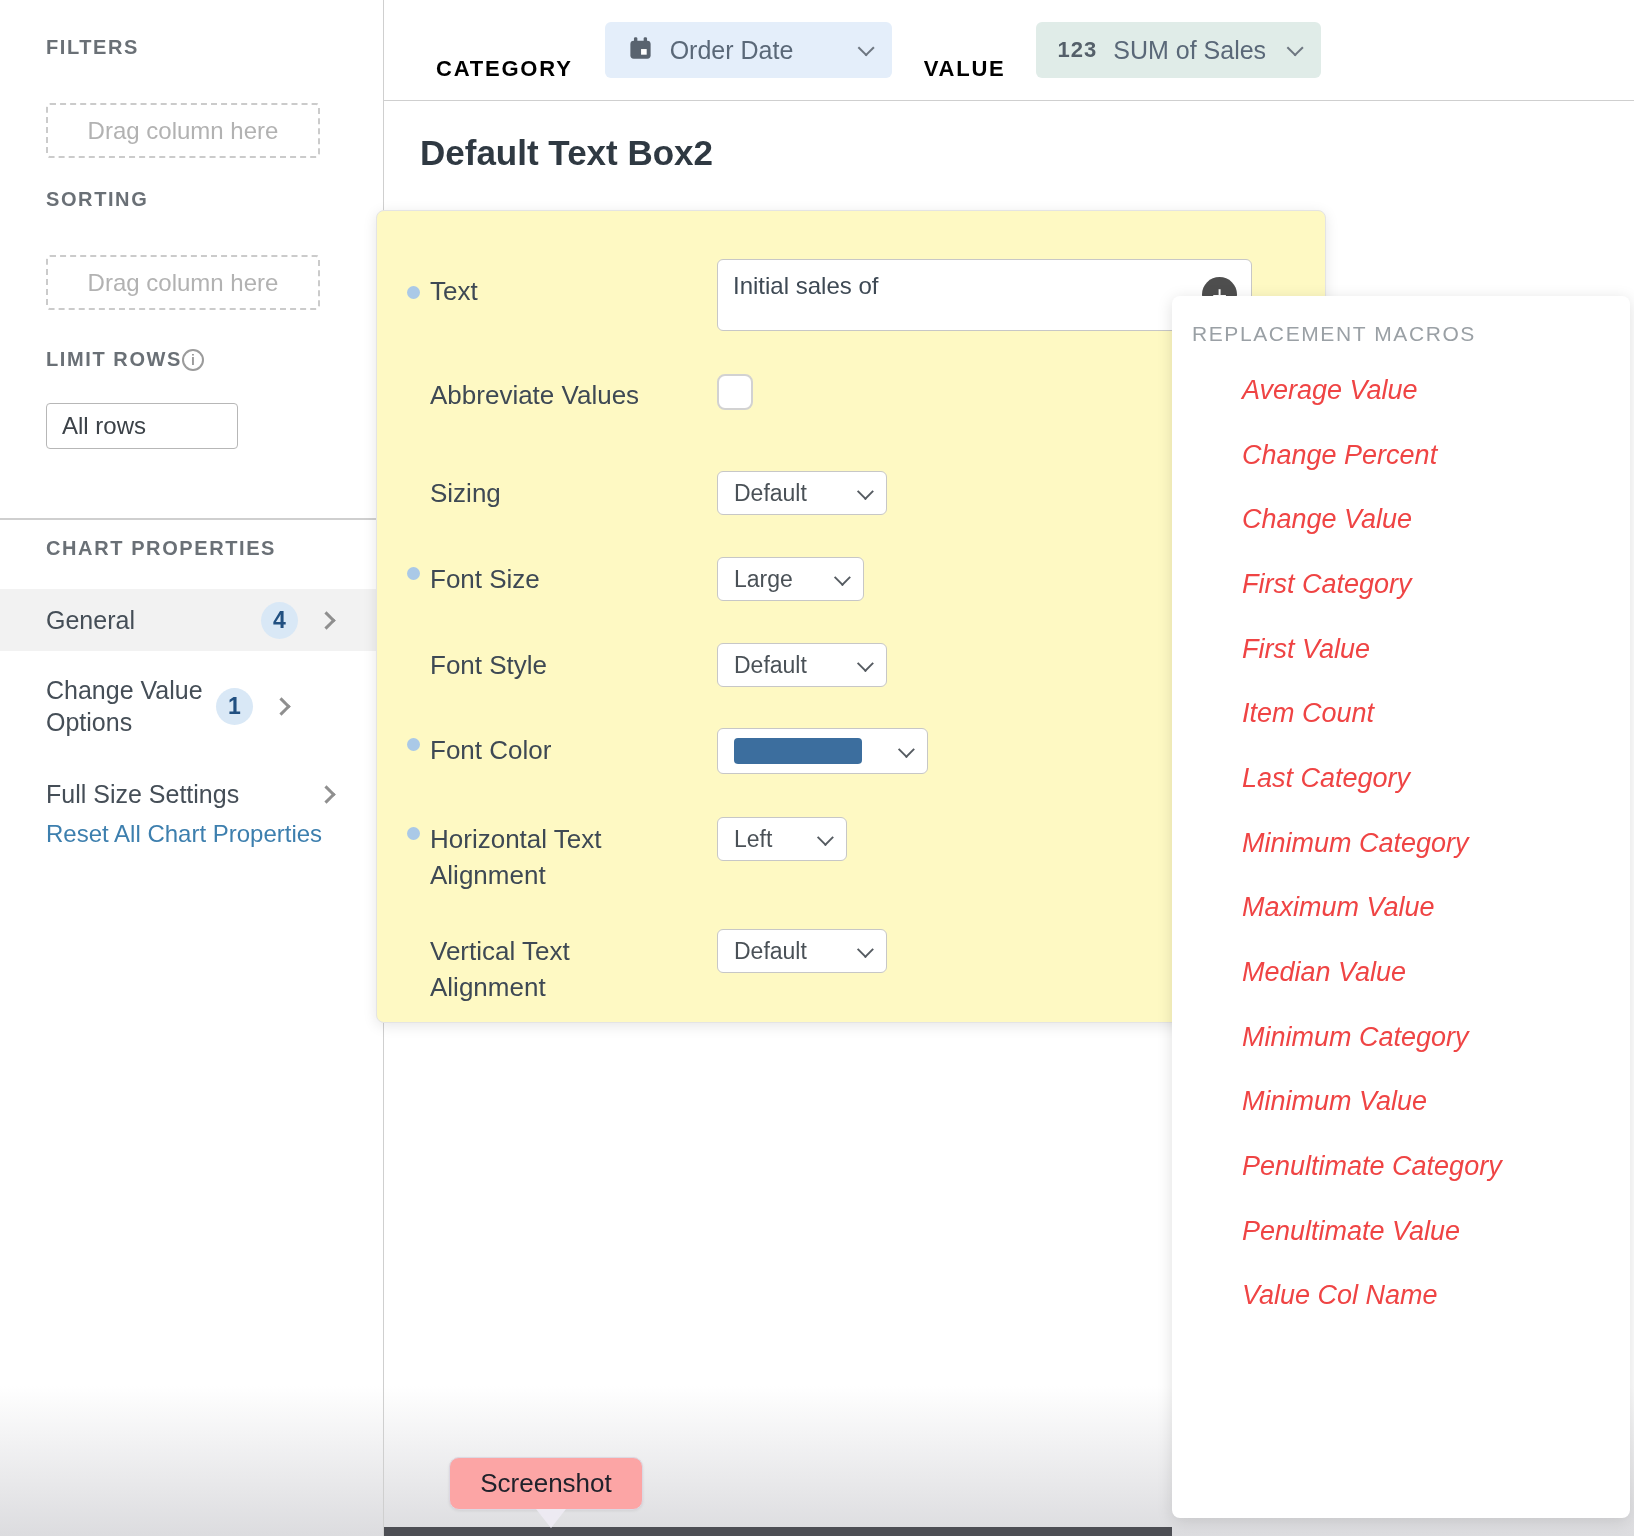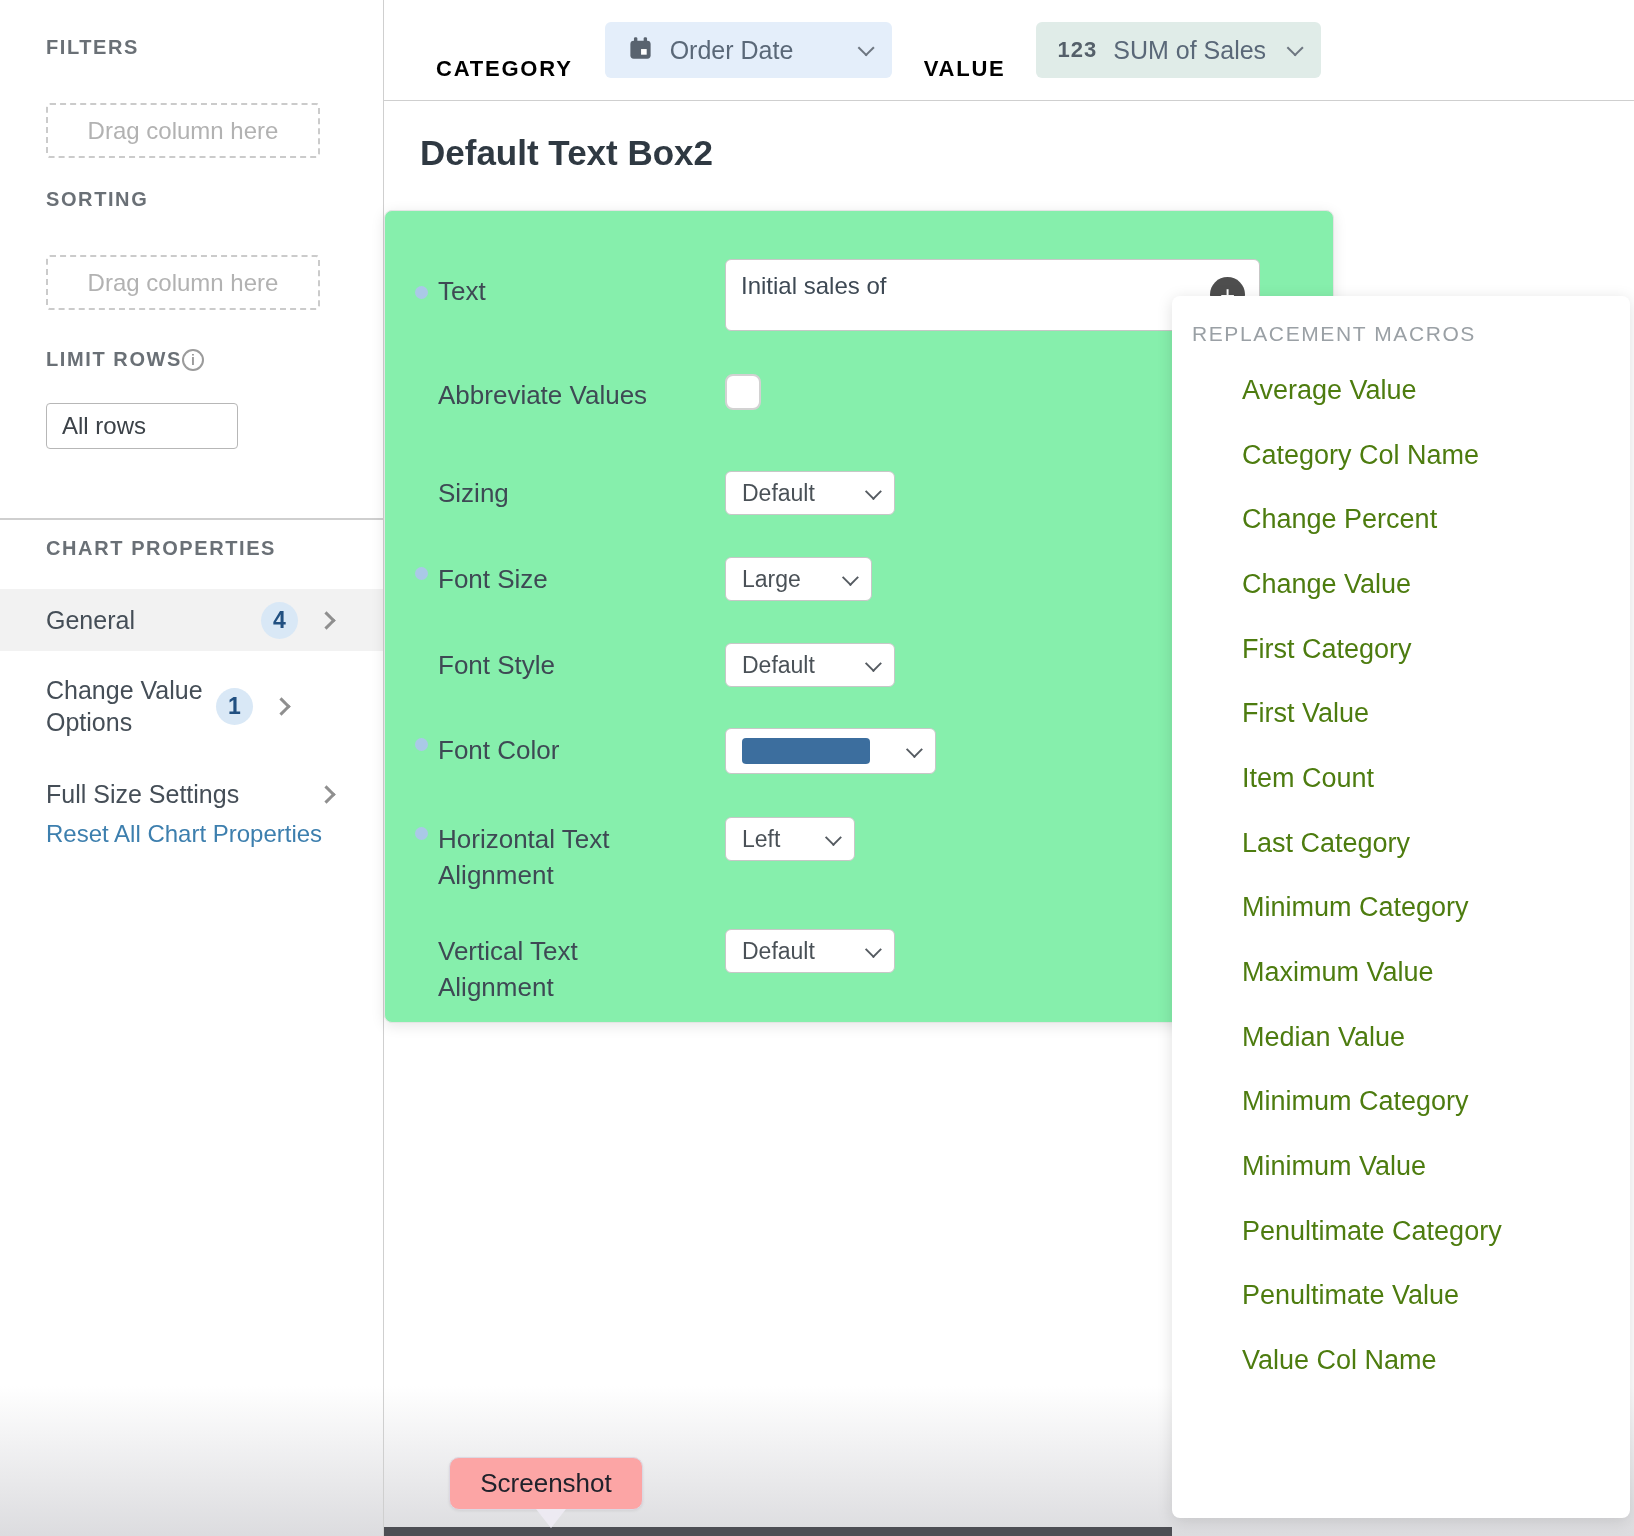--- a/index.html
+++ b/index.html
@@ -48,21 +48,21 @@
   .chip-value { margin-left:30px; width:285px; }
   .chip-text { font-size:25px; color:#5a6878; margin-left:16px; flex:1; }
   .chev-down { width:12px; height:12px; border-right:2.5px solid #6d7680; border-bottom:2.5px solid #6d7680;
     transform:rotate(45deg) translateY(-3px); flex:none; }
   .num-icon { font-size:22px; font-weight:bold; color:#55606a; letter-spacing:1px; }
   .value-label { margin-left:32px; }
 
   
   .page-title { position:absolute; left:420px; top:133px; font-size:35px; font-weight:bold; color:#2f3942; z-index:1; }
 
-  .modal { position:absolute; left:384px; top:210px; width:950px; height:813px; background:#86efac;
+  .modal { position:absolute; left:376px; top:210px; width:950px; height:813px; background:#fef9c3;
     border:1px solid #e4e4e4; border-radius:8px; box-shadow:0 3px 14px rgba(0,0,0,0.10); z-index:5; }
   .blue-dot { position:absolute; width:13px; height:13px; border-radius:50%; background:#aac9e7; left:30px; }
   .setting-label { position:absolute; left:53px; font-size:26px; color:#3e4954; line-height:1.4; max-width:210px; }
   .dropdown { position:absolute; left:340px; height:44px; border:1px solid #c7c7c7; border-radius:6px; background:#fff;
     display:flex; align-items:center; justify-content:space-between; padding:0 16px; cursor:pointer; }
   .dropdown .dd-text { font-size:23px; color:#4a5157; }
   .dropdown .chev-down { border-color:#555b61; transform:rotate(45deg) translateY(-2px); }
   .text-area { position:absolute; left:340px; top:48px; width:535px; height:72px; border:1px solid #c7c7c7;
     border-radius:6px; font-family:"Liberation Sans", sans-serif; font-size:24px; color:#3e4954;
     padding:12px 40px 12px 15px; resize:none; outline:none; }
@@ -70,21 +70,21 @@
     color:#fff; display:flex; align-items:center; justify-content:center; font-size:26px; line-height:1; cursor:pointer; }
   .checkbox { position:absolute; left:340px; top:163px; width:36px; height:36px; border:2px solid #d2d2d2;
     border-radius:8px; background:#fff; cursor:pointer; }
   .swatch { width:128px; height:26px; border-radius:4px; }
 
   
   .macros { position:absolute; left:1172px; top:296px; width:458px; height:1222px; background:#fff;
     border-radius:8px; box-shadow:0 3px 16px rgba(0,0,0,0.13); z-index:10; }
   .macros-header { margin:26px 0 0 20px; font-size:21px; color:#9aa0a5; letter-spacing:1.6px; }
   .macros-list { margin-top:12px; }
-  .macro-item { height:64.7px; display:flex; align-items:center; padding-left:70px; font-size:27px; color:#4d7c0f; cursor:pointer; }
+  .macro-item { height:64.7px; display:flex; align-items:center; padding-left:70px; font-size:27px; color:#ef4444; cursor:pointer;font-style:italic; }
 
   
   .tooltip { position:absolute; left:449px; top:1457px; width:194px; height:53px; background:#fca5a5;
     border:1px solid #dcd8e2; border-radius:10px; display:flex; align-items:center; justify-content:center;
     font-size:26px; color:#20222b; z-index:6; box-shadow:0 1px 3px rgba(0,0,0,0.08); }
   .tooltip-tail { position:absolute; left:86px; top:51px; width:0; height:0;
     border-left:15px solid transparent; border-right:15px solid transparent; border-top:19px solid #edeaf2; }
 </style>
 </head>
 <body>
@@ -209,21 +209,20 @@
     <span class="dd-text">Default</span>
     <span class="chev-down"></span>
   </div>
 </div>
 
 <div class="macros">
   <div class="macros-header">REPLACEMENT MACROS</div>
   <div class="macros-list">
 
   <div class="macro-item">Average Value</div>
-      <div class="macro-item">Category Col Name</div>
       <div class="macro-item">Change Percent</div>
       <div class="macro-item">Change Value</div>
       <div class="macro-item">First Category</div>
       <div class="macro-item">First Value</div>
       <div class="macro-item">Item Count</div>
       <div class="macro-item">Last Category</div>
       <div class="macro-item">Minimum Category</div>
       <div class="macro-item">Maximum Value</div>
       <div class="macro-item">Median Value</div>
       <div class="macro-item">Minimum Category</div>

